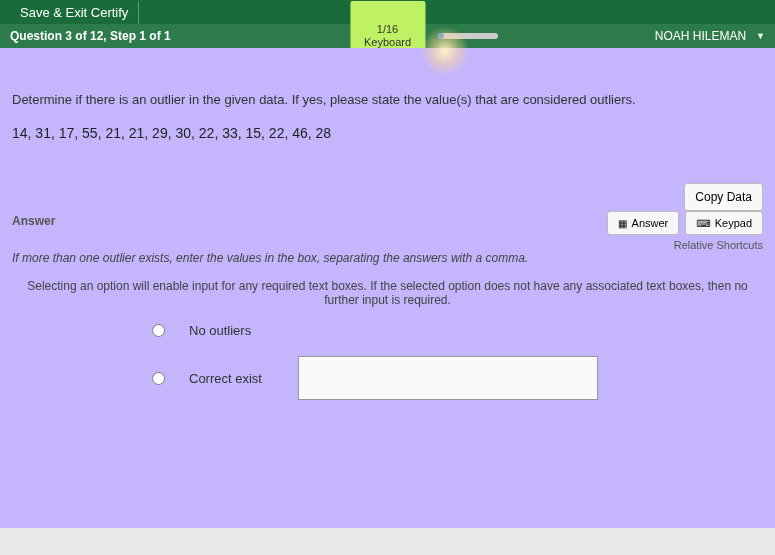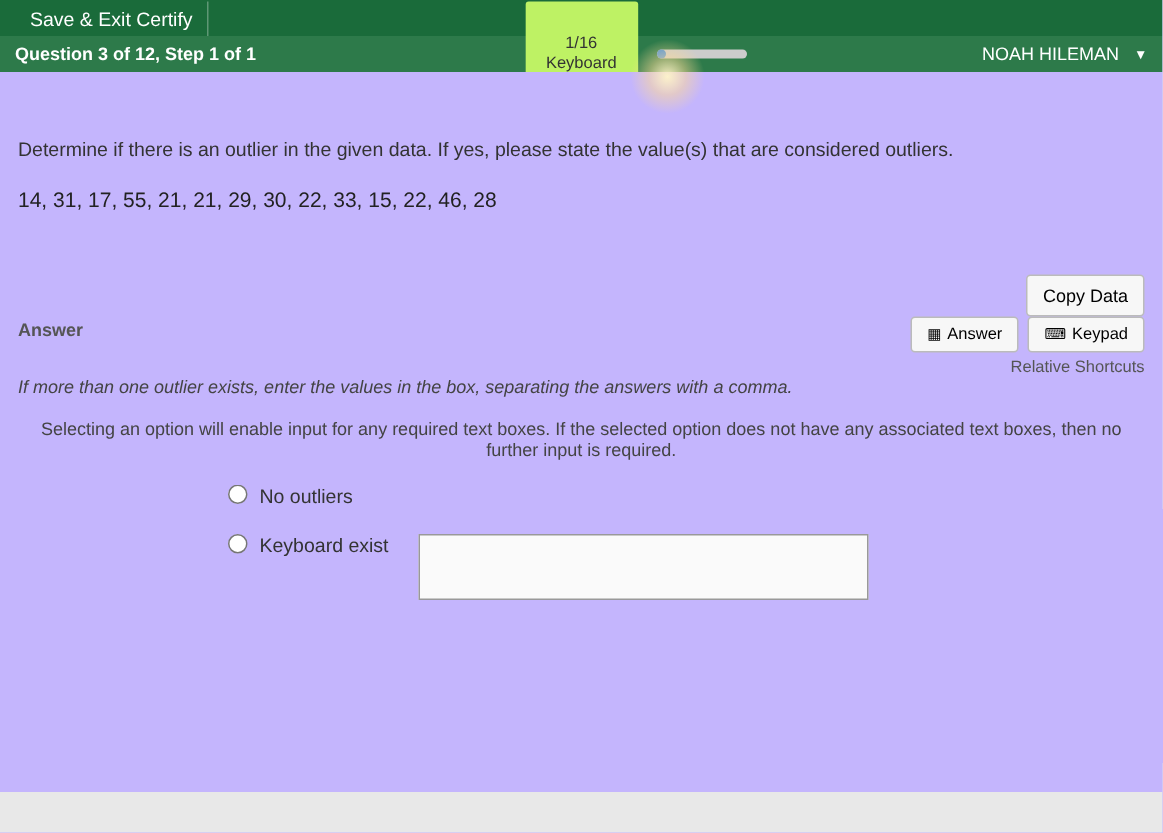--- a/index.html
+++ b/index.html
@@ -33,21 +33,21 @@
     .answer-label { font-size: 12px; color: #555; font-weight: bold; }
     .tool-buttons { float: right; display: flex; gap: 6px; align-items: center; }
     .tool-btn { background: #f7f7f7; border: 1px solid #bbb; padding: 5px 10px; font-size: 11px; border-radius: 3px; cursor: pointer; display: flex; align-items: center; gap: 4px; }
     .tool-icon { font-size: 10px; }
     .kb-shortcuts { float: right; clear: right; font-size: 11px; color: #555; margin-top: 4px; cursor: pointer; }
     
     .instruction { font-size: 12px; color: #444; margin-top: 10px; clear: both; font-style: italic; }
     .instruction2 { font-size: 12px; color: #444; margin-top: 14px; text-align: center; }
     
     .options { margin-top: 16px; margin-left: 140px; }
-    .option-row { display: flex; gap: 8px; margin-bottom: 18px; font-size: 13px; color: #333; }
+    .option-row { display: flex; align-items: center; gap: 24px; margin-bottom: 18px; font-size: 13px; color: #333; }
     .option-row input[type=radio] { width: 13px; height: 13px; cursor: pointer; }
     .outlier-input { width: 300px; height: 44px; border: 1px solid #999; background: #fafafa; margin-left: 12px; padding: 4px; font-size: 13px; }
     
     .lens-flare { position: absolute; left: 420px; top: 26px; width: 50px; height: 50px; border-radius: 50%; background: radial-gradient(circle, rgba(255,245,200,0.95), rgba(255,220,150,0.5), transparent 70%); pointer-events: none; z-index: 100; }
   </style>
 </head>
 <body>
 
 <div class="top-bar">
   <span class="save-exit">Save &amp; Exit Certify</span>
@@ -96,20 +96,20 @@
     <div class="instruction">If more than one outlier exists, enter the values in the box, separating the answers with a comma.</div>
     <div class="instruction2">Selecting an option will enable input for any required text boxes. If the selected option does not have any associated text boxes, then no further input is required.</div>
     
     <div class="options">
       <label class="option-row">
         <input type="radio" name="outlier" style="">
         <span>No outliers</span>
       </label>
       <label class="option-row">
         <input type="radio" name="outlier" style="">
-        <span>Keyboard exist</span>
+        <span>Correct exist</span>
         <input type="text" class="outlier-input" style="">
       </label>
     </div>
   </div>
 </div>
 
 <div class="lens-flare"></div>
 
 </body></html>

